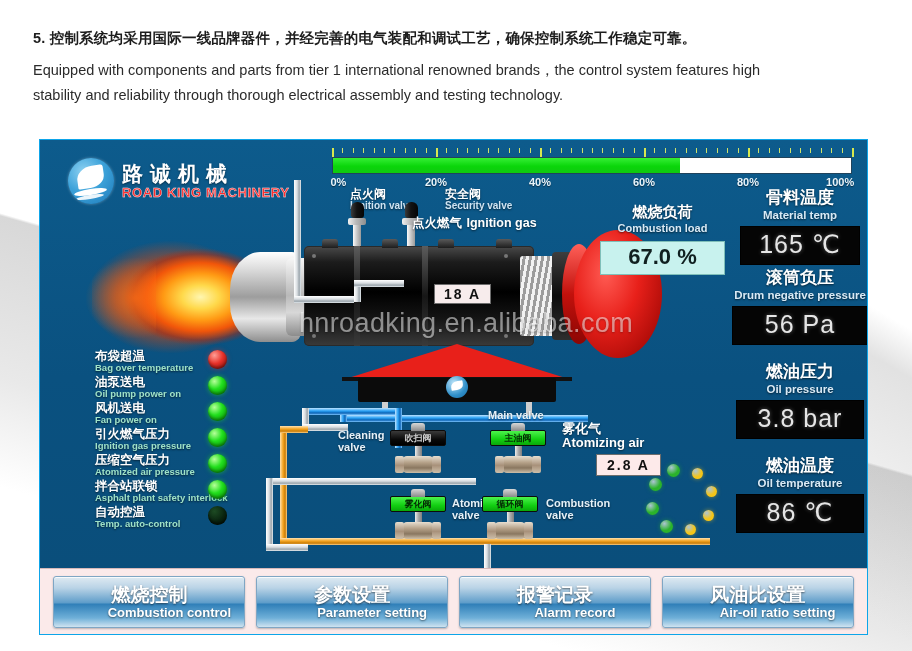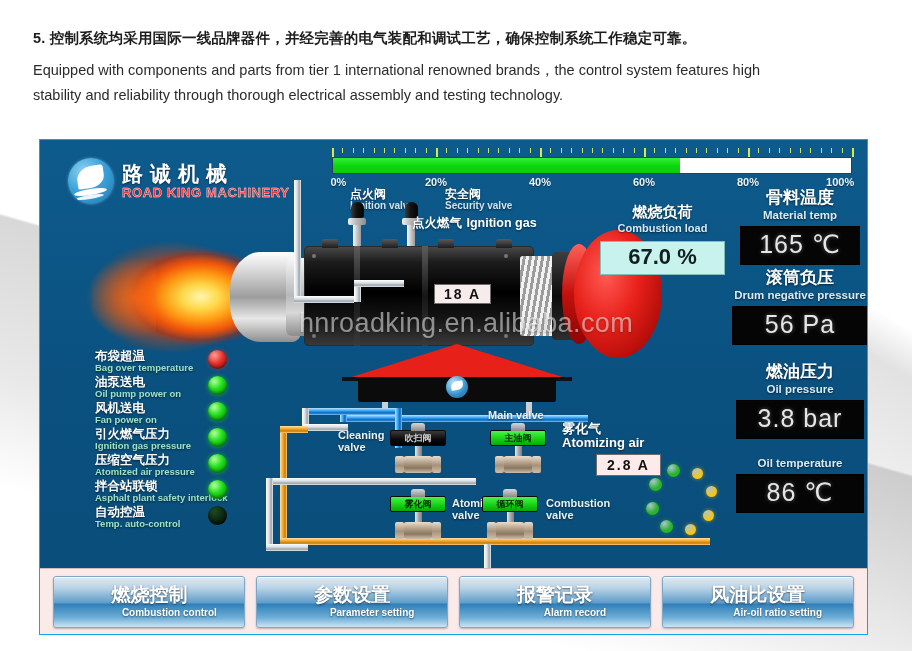--- a/index.html
+++ b/index.html
@@ -186,21 +186,21 @@
     text-shadow:0 1px 2px rgba(0,0,0,.25);pointer-events:none;z-index:20;}
 
   
   .btnbar{position:absolute;left:0;right:0;bottom:0;height:66px;background:#fbeaea;
     border-top:1px solid #d6b9b9;display:flex;align-items:center;justify-content:space-around;padding:0 8px;box-sizing:border-box;}
   .navbtn{width:192px;height:52px;border:1px solid #7fa6c4;border-radius:3px;box-sizing:border-box;
     background:linear-gradient(180deg,#dfeaf2 0%,#b9d3e6 22%,#5d9cc9 52%,#2f7fb8 54%,#6fb0d8 82%,#cfe3f0 100%);
     display:flex;flex-direction:column;align-items:center;justify-content:center;
     box-shadow:inset 0 1px 0 rgba(255,255,255,.8),0 1px 2px rgba(0,0,0,.25);cursor:pointer;}
   .navbtn .cn{font-size:19px;font-weight:700;color:#ffffff;line-height:22px;text-shadow:0 1px 2px rgba(0,0,0,.55);}
-  .navbtn .en{font-size:10px;font-weight:700;color:#ffffff;line-height:14px;text-shadow:0 1px 2px rgba(0,0,0,.55);margin-left:40px;}
+  .navbtn .en{font-size:13px;font-weight:700;color:#ffffff;line-height:14px;text-shadow:0 1px 2px rgba(0,0,0,.55);margin-left:40px;}
 </style>
 </head>
 <body>
 
 <div class="bg-diag"></div>
 <div class="bg-diag2"></div>
 
 <div class="intro">
   <div class="cn">5. 控制系统均采用国际一线品牌器件，并经完善的电气装配和调试工艺，确保控制系统工作稳定可靠。</div>
   <div class="en">Equipped with components and parts from tier 1 international renowned brands，the control system features high</div>
@@ -371,20 +371,21 @@
     <div class="cn">滚筒负压</div>
     <div class="en">Drum negative pressure</div>
     <div class="val">56 Pa</div>
   </div>
   <div class="readout" style="left:696px;top:222px;width:128px;">
     <div class="cn">燃油压力</div>
     <div class="en">Oil pressure</div>
     <div class="val">3.8 bar</div>
   </div>
   <div class="readout" style="left:696px;top:316px;width:128px;">
+    <div class="cn">燃油温度</div>
     <div class="en">Oil temperature</div>
     <div class="val">86 ℃</div>
   </div>
 
   <div class="statuslist" id="statuslist">
       <div class="strow">
         <span class="cn">布袋超温</span>
         <span class="en">Bag over temperature</span>
         <span class="led red"></span>
       </div>

